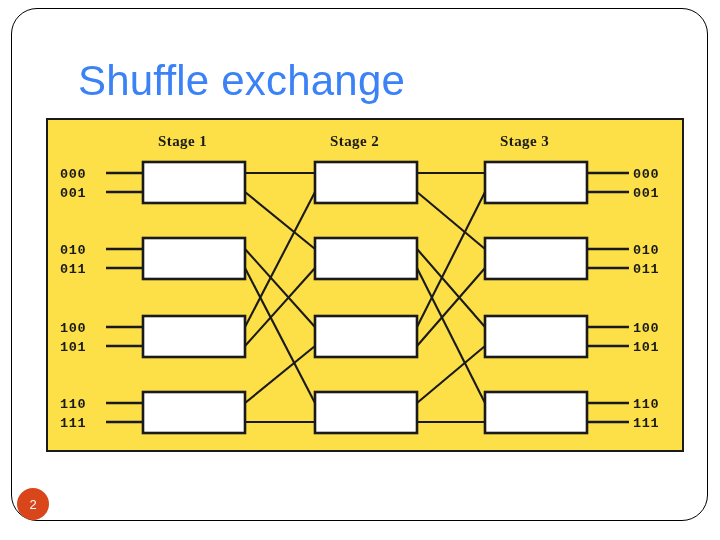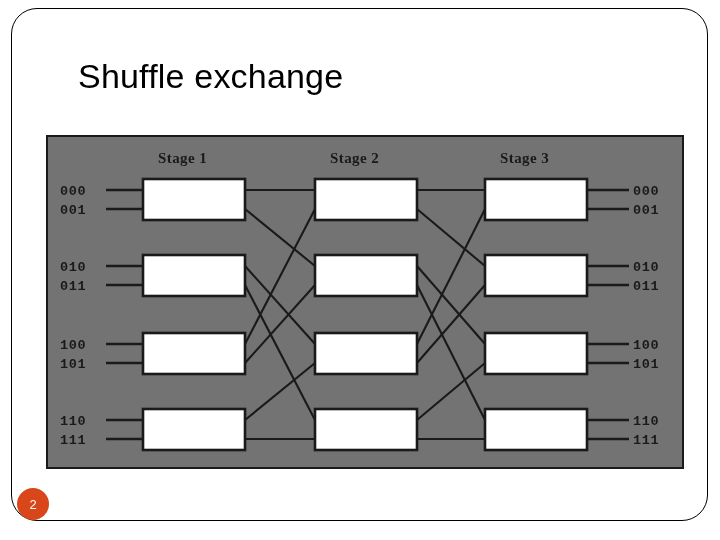--- a/index.html
+++ b/index.html
@@ -26,23 +26,23 @@
     border-radius: 26px;
     box-sizing: border-box;
     background: #ffffff;
   }
 
   
   #slide-title {
     position: absolute;
     left: 78px;
     top: 57px;
-    font-size: 34px;
+    font-size: 42px;
     font-weight: 400;
-    color: #000000;
+    color: #3b82f6;
     letter-spacing: 0.2px;
     font-family: "Liberation Sans", sans-serif;
     white-space: nowrap;
   }
 
   
   #page-badge {
     position: absolute;
     left: 17px;
     top: 488px;
@@ -55,24 +55,24 @@
     display: flex;
     align-items: center;
     justify-content: center;
     font-family: "Liberation Sans", sans-serif;
   }
 
   
   #diagram-figure {
     position: absolute;
     left: 46px;
-    top: 135px;
+    top: 118px;
     width: 638px;
     height: 334px;
-    background: #737373;
+    background: #fde047;
     border: 2.6px solid #1a1a1a;
     box-sizing: border-box;
   }
   #diagram-svg {
     display: block;
     width: 638px;
     height: 334px;
   }
   .stage-heading {
     font-family: "Liberation Serif", serif;

